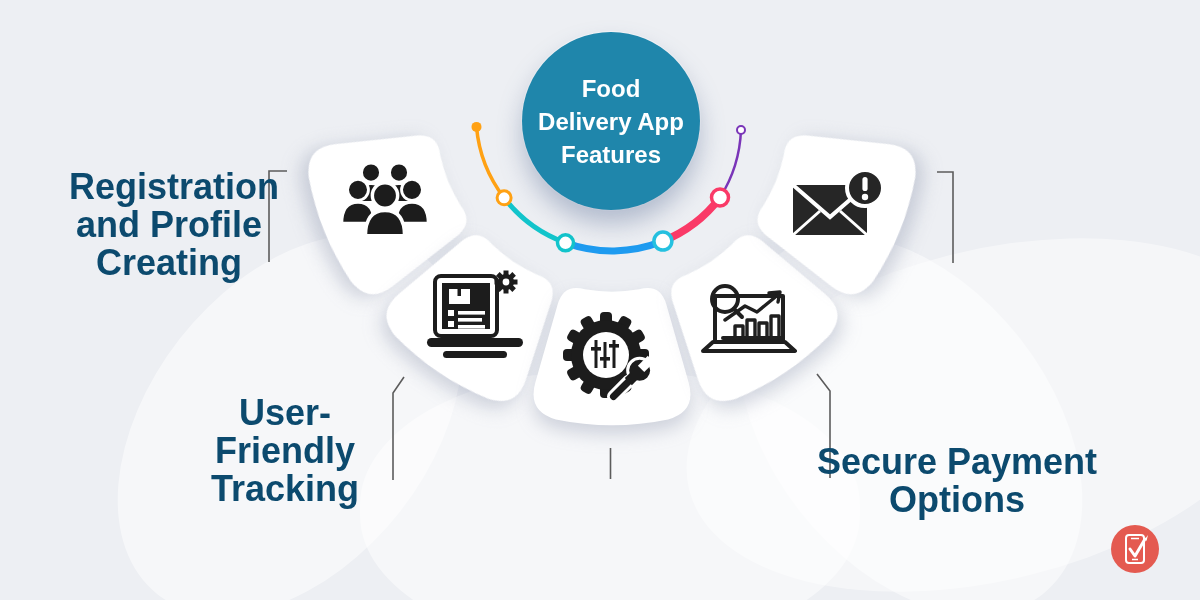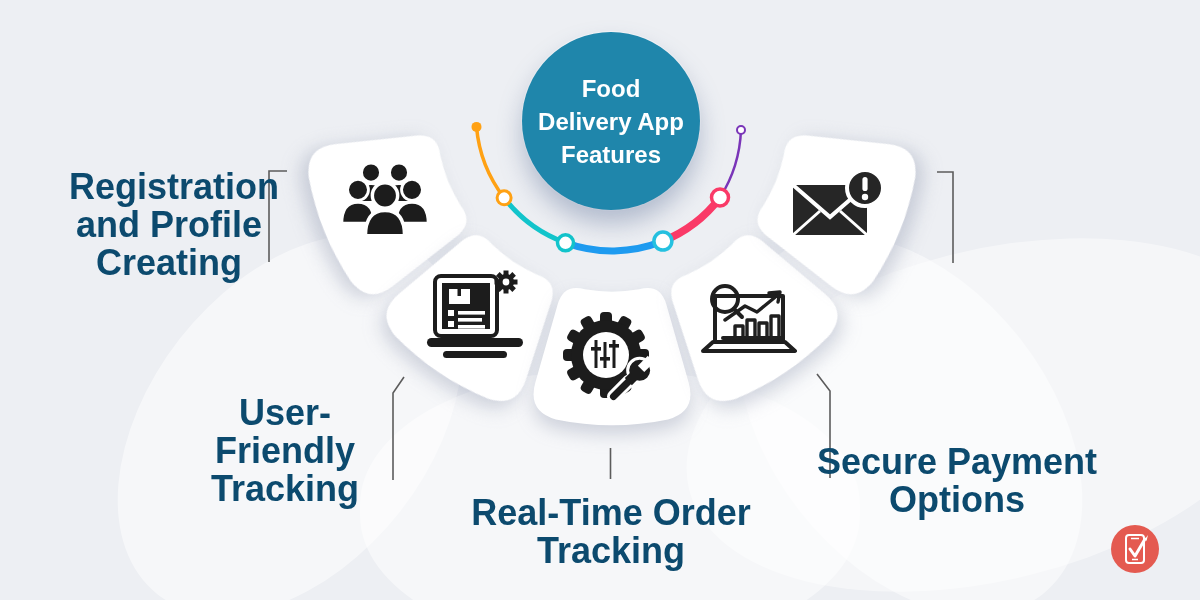--- a/index.html
+++ b/index.html
@@ -192,21 +192,20 @@
       <g>
         <circle cx="26" cy="-19" r="18" fill="#262626" stroke="#ffffff" stroke-width="4"></circle>
         <rect x="23.4" y="-30" width="5.2" height="14" rx="2.6" fill="#ffffff"></rect>
         <circle cx="26" cy="-10" r="3.2" fill="#ffffff"></circle>
       </g>
     </g>
   </svg>
 
   <div class="feature-label label-registration">Registration and Profile Creating</div>
   <div class="feature-label label-ui">User-Friendly Tracking</div>
-  <div class="feature-label label-tracking">Real-Time Order Tracking</div>
   <div class="feature-label label-payment">Secure Payment Options</div>
 
   <svg class="logo" viewBox="-25 -25 50 50">
     <circle r="24" fill="#e45a50"></circle>
     <rect x="-9" y="-14" width="18" height="28" rx="3" fill="none" stroke="#ffffff" stroke-width="2"></rect>
     <line x1="-4" y1="-10.5" x2="4" y2="-10.5" stroke="#ffffff" stroke-width="1.5"></line>
     <line x1="-3" y1="10.5" x2="3" y2="10.5" stroke="#ffffff" stroke-width="1.5"></line>
     <path d="M -5 0 L 0 7 L 10 -10" stroke="#ffffff" stroke-width="3" fill="none" stroke-linecap="round" stroke-linejoin="round"></path>
     <path d="M 10 -10 L 13 -14 L 11.5 -8 Z" fill="#ffffff"></path>
   </svg>

